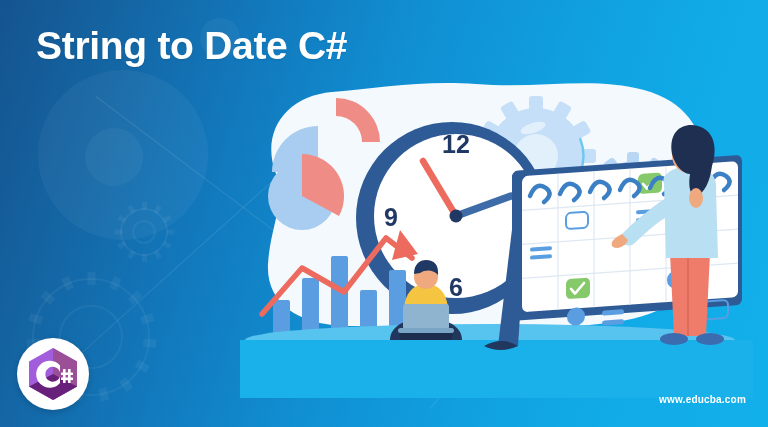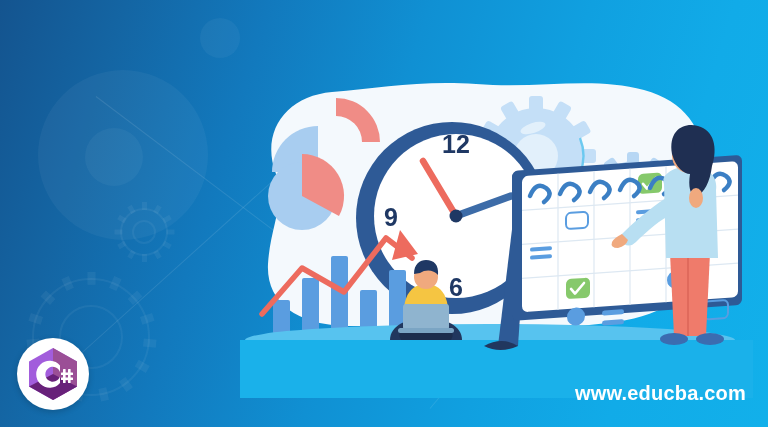--- a/index.html
+++ b/index.html
@@ -54,21 +54,21 @@
   #title {
     position:absolute; left:36px; top:25px;
     font-size:39px; font-weight:bold; color:#ffffff;
     letter-spacing:-0.3px; line-height:1.1;
     text-shadow:0 1px 2px rgba(0,0,0,0.10);
     white-space:nowrap;
   }
   
   #url {
     position:absolute; right:22px; bottom:22px;
-    font-size:20px; font-weight:bold; color:#ffffff;
+    font-size:10px; font-weight:bold; color:#ffffff;
     letter-spacing:0.2px;
   }
   
   #logo {
     position:absolute; left:17px; bottom:17px;
     width:72px; height:72px; border-radius:50%;
     background:#ffffff;
     box-shadow:0 2px 6px rgba(0,0,0,0.18);
   }
   #logo svg { position:absolute; left:8px; top:8px; }
@@ -121,20 +121,21 @@
         <i style="transform:rotate(216deg) translateY(-65px) scale(1.6)"></i>
         <i style="transform:rotate(240deg) translateY(-65px) scale(1.6)"></i>
         <i style="transform:rotate(264deg) translateY(-65px) scale(1.6)"></i>
         <i style="transform:rotate(288deg) translateY(-65px) scale(1.6)"></i>
         <i style="transform:rotate(312deg) translateY(-65px) scale(1.6)"></i>
         <i style="transform:rotate(336deg) translateY(-65px) scale(1.6)"></i>
       </div>
     </div>
   </div>
 
+  <div id="title">String to Date C#</div>
 
   <div id="illus">
     <svg width="513" height="320" viewBox="0 0 513 320" xmlns="http://www.w3.org/2000/svg">
 
       <path d="M36,96 C20,54 46,18 92,14 C140,10 182,2 236,6
                C300,11 352,-2 404,12 C452,25 470,62 462,104
                C456,138 468,176 450,206 C430,238 382,246 330,248
                L104,248 C56,246 26,224 28,186 C30,150 46,124 36,96 Z" fill="#f4f9fd"></path>
 
       <g>

